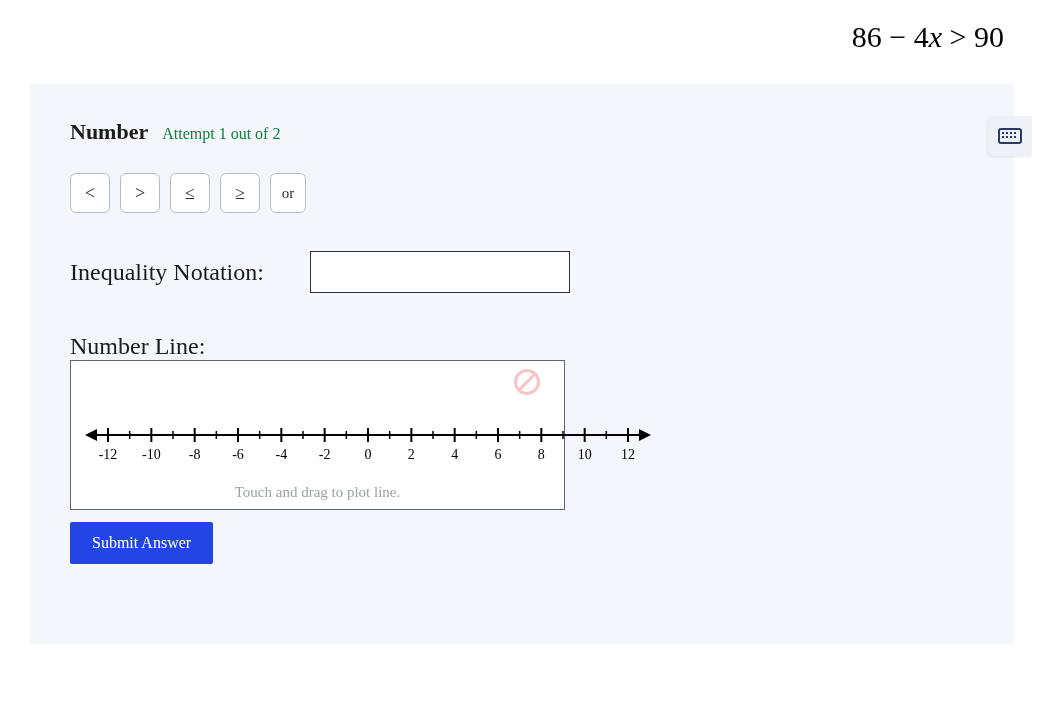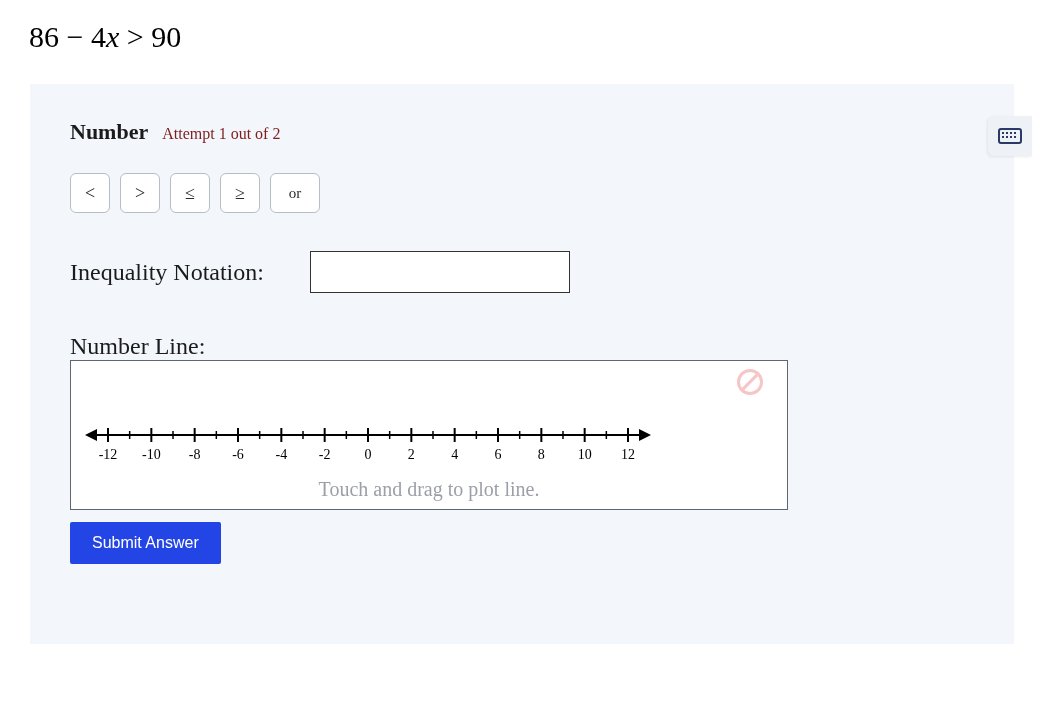--- a/index.html
+++ b/index.html
@@ -9,22 +9,22 @@
     }
     body {
       font-family: Georgia, 'Times New Roman', serif;
       background: #fff;
       width: 1044px;
       height: 718px;
       position: relative;
       overflow: hidden;
     }
     .question-area {
-      padding: 20px 29px 30px;
-      text-align: left;
+      padding: 20px 40px 30px;
+      text-align: right;
       font-size: 28px;
     }
     .question-area .math {
       font-family: 'STIX', 'Cambria Math', Georgia, serif;
       font-size: 30px;
     }
     .answer-panel {
       background: #f3f6fb;
       margin: 0 30px 0 30px;
       padding: 35px 40px 30px 40px;
@@ -38,21 +38,21 @@
     }
     .answer-title {
       font-weight: bold;
       font-size: 22px;
       color: #1b1b1b;
       font-family: Georgia, serif;
       margin-right: 14px;
     }
     .attempt-text {
       font-size: 16px;
-      color: #7f1d1d;
+      color: #15803d;
       font-family: Georgia, serif;
     }
     .operator-row {
       display: flex;
       gap: 10px;
       margin-bottom: 38px;
     }
     .op-btn {
       width: 40px;
       height: 40px;
@@ -61,21 +61,21 @@
       background: #fff;
       font-size: 18px;
       color: #2b2b2b;
       display: flex;
       align-items: center;
       justify-content: center;
       cursor: pointer;
       font-family: 'STIX', 'Cambria Math', Georgia, serif;
     }
     .op-btn.or-btn {
-      width: 50px;
+      width: 36px;
       font-family: Georgia, serif;
       font-size: 15px;
     }
     .notation-row {
       display: flex;
       align-items: center;
       margin-bottom: 40px;
       gap: 16px;
     }
     .notation-label {
@@ -93,21 +93,21 @@
       padding: 0 8px;
       font-family: Georgia, serif;
     }
     .numberline-label {
       font-size: 24px;
       color: #1b1b1b;
       font-family: Georgia, serif;
     }
     .numberline-box {
       border: 1px solid #606572;
-      width: 718px;
+      width: 495px;
       height: 150px;
       background: #fff;
       position: relative;
       margin-bottom: 12px;
     }
     .deny-icon {
       position: absolute;
       top: 8px;
       right: 24px;
       width: 26px;
@@ -130,37 +130,37 @@
       left: 12px;
       right: 12px;
       top: 64px;
     }
     .nl-hint {
       position: absolute;
       bottom: 8px;
       left: 0;
       right: 0;
       text-align: center;
-      font-size: 20px;
+      font-size: 15px;
       color: #9b9fa8;
       font-family: Georgia, serif;
     }
     .tick-label {
       font-family: Georgia, serif;
       font-size: 14px;
       fill: #000;
       text-anchor: middle;
     }
     .submit-btn {
       background: #2345e5;
       color: #fff;
       border: none;
       padding: 12px 22px;
       font-size: 16px;
-      font-family: Liberation Sans, sans-serif;
+      font-family: Liberation Serif, serif;
       border-radius: 2px;
       cursor: pointer;
     }
     .keyboard-icon-wrap {
       position: absolute;
       right: -18px;
       top: 32px;
       width: 44px;
       height: 40px;
       background: #eef1f6;

